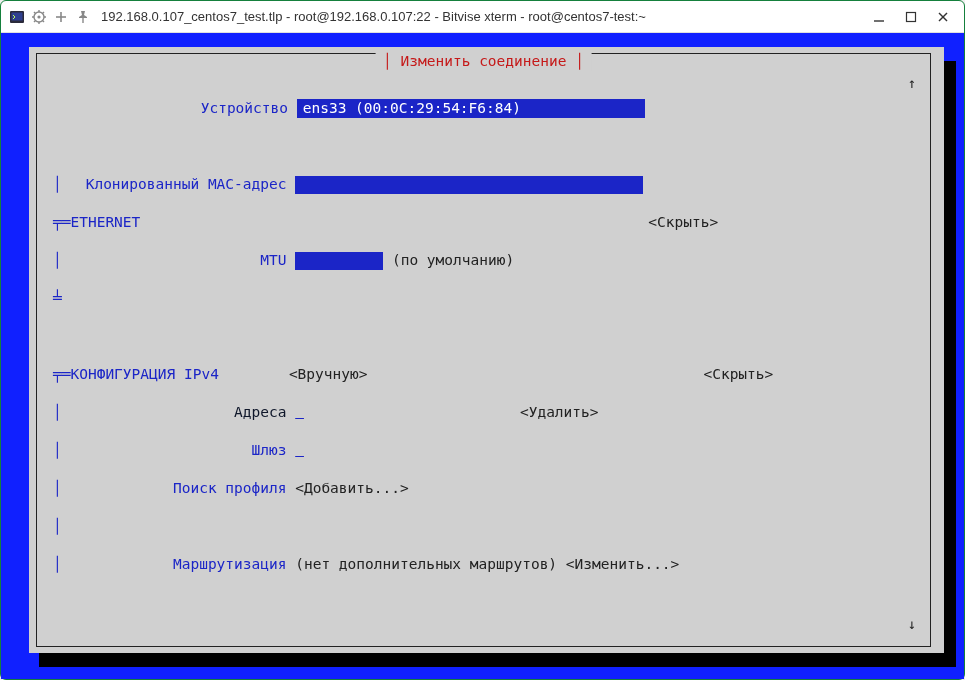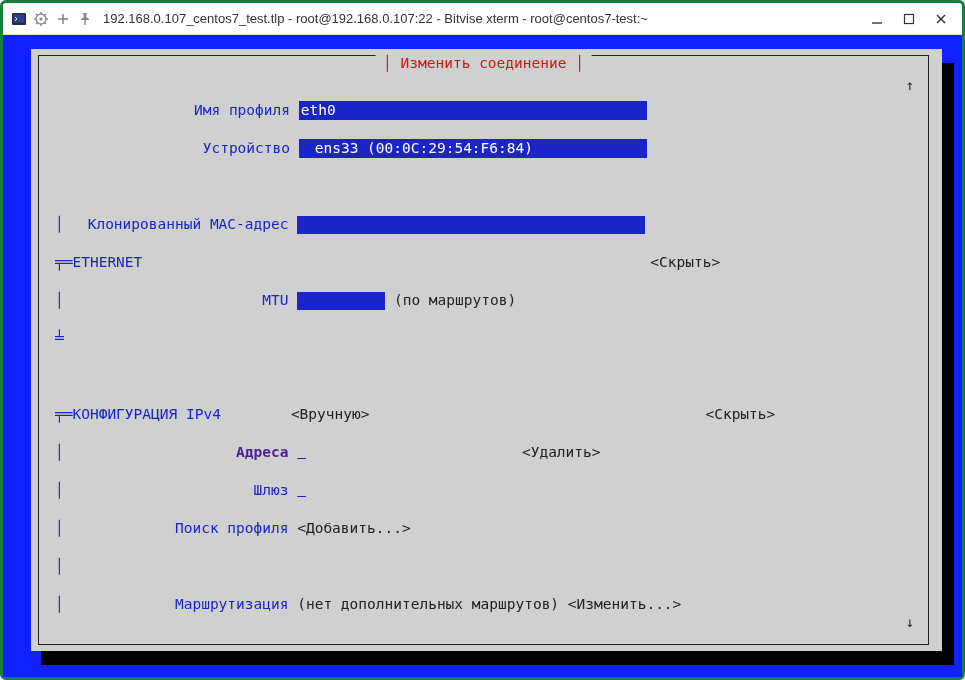--- a/index.html
+++ b/index.html
@@ -7,21 +7,21 @@
     font-family: -apple-system, BlinkMacSystemFont, "Segoe UI", sans-serif;
     background: #f4f4f4;
     width: 965px;
     height: 680px;
     overflow: hidden;
   }
   .window {
     width: 965px;
     height: 680px;
     background: white;
-    border: 3px solid #15803d;
+    border: 1px solid #15803d;
     border-radius: 6px;
     display: flex;
     flex-direction: column;
     box-shadow: 0 2px 10px rgba(0,0,0,0.1);
   }
   .titlebar {
     height: 32px;
     display: flex;
     align-items: center;
     padding: 0 8px;
@@ -79,21 +79,21 @@
   .content {
     position: absolute;
     top: 26px;
     left: 16px;
     right: 24px;
     bottom: 8px;
     white-space: pre;
   }
   .row { display:block; height:19px; }
   .blue { color: #1b25c7; }
-  .red  { color: #4c1d95; font-weight: bold; }
+  .red  { color: #0f172a; }
   .blk  { color: #222; }
   .selw { background: #1b25c7; color: #fff; }
   .underline { text-decoration: underline; text-decoration-color: #1b25c7; }
   .input-blank { background:#1b25c7; display:inline-block; height:18px; vertical-align:bottom; }
   .lbl { display:inline-block; text-align:right; }
 
   .scroll-ind { position:absolute; right:14px; color:#222; font-size:14px; }
   .scroll-up { top: 20px; }
   .scroll-dn { bottom: 12px; }
 </style>
@@ -160,26 +160,25 @@
 
   <div class="terminal-outer">
     <div class="shadow-blk"></div>
     <div class="dialog">
       <div class="dlg-border">
         <span class="dlg-title">│ Изменить соединение │</span>
         <span class="scroll-ind scroll-up">↑</span>
         <span class="scroll-ind scroll-dn">↓</span>
 
         <div class="content">
-<span class="row"><span class="lbl blue" style="width:235px">Имя профиля</span> <span class="selw" style="display:inline-block;width:348px;padding-left:2px">eth0</span></span>
-<span class="row"><span class="lbl blue" style="width:235px">Устройство</span> <span class="selw" style="display:inline-block;width:348px;padding-left:16px">ens33 (00:0C:29:54:F6:84)</span></span>
+<span class="row"><span class="lbl blue" style="width:235px">Устройство</span> <span class="selw" style="display:inline-block;width:348px;padding-left:6px">ens33 (00:0C:29:54:F6:84)</span></span>
 <span class="row"></span>
 <span class="row"><span class="blue">│ </span><span class="lbl blue" style="width:216px">Клонированный MAC-адрес</span> <span class="input-blank" style="width:348px"></span></span>
 <span class="row"><span class="blue">╤═</span><span class="blue">ETHERNET</span><span style="display:inline-block;width:508px"></span><span class="blk">&lt;Скрыть&gt;</span></span>
-<span class="row"><span class="blue">│ </span><span class="lbl blue" style="width:216px">MTU</span> <span class="input-blank" style="width:88px"></span> <span class="blk">(по маршрутов)</span></span>
+<span class="row"><span class="blue">│ </span><span class="lbl blue" style="width:216px">MTU</span> <span class="input-blank" style="width:88px"></span> <span class="blk">(по умолчанию)</span></span>
 <span class="row"><span class="blue">╧</span></span>
 <span class="row"></span>
 <span class="row"><span class="blue">╤═</span><span class="blue">КОНФИГУРАЦИЯ IPv4</span><span style="display:inline-block;width:70px"></span><span class="blk">&lt;Вручную&gt;</span><span style="display:inline-block;width:336px"></span><span class="blk">&lt;Скрыть&gt;</span></span>
 <span class="row"><span class="blue">│ </span><span class="lbl red" style="width:216px">Адреса</span> <span class="blue underline" style="display:inline-block;width:216px"> </span> <span class="blk">&lt;Удалить&gt;</span></span>
 <span class="row"><span class="blue">│ </span><span class="lbl blue" style="width:216px">Шлюз</span> <span class="blue underline" style="display:inline-block;width:216px"> </span></span>
 <span class="row"><span class="blue">│ </span><span class="lbl blue" style="width:216px">Поиск профиля</span> <span class="blk">&lt;Добавить...&gt;</span></span>
 <span class="row"><span class="blue">│</span></span>
 <span class="row"><span class="blue">│ </span><span class="lbl blue" style="width:216px">Маршрутизация</span> <span class="blk">(нет дополнительных маршрутов)</span> <span class="blk">&lt;Изменить...&gt;</span></span>
 
 

